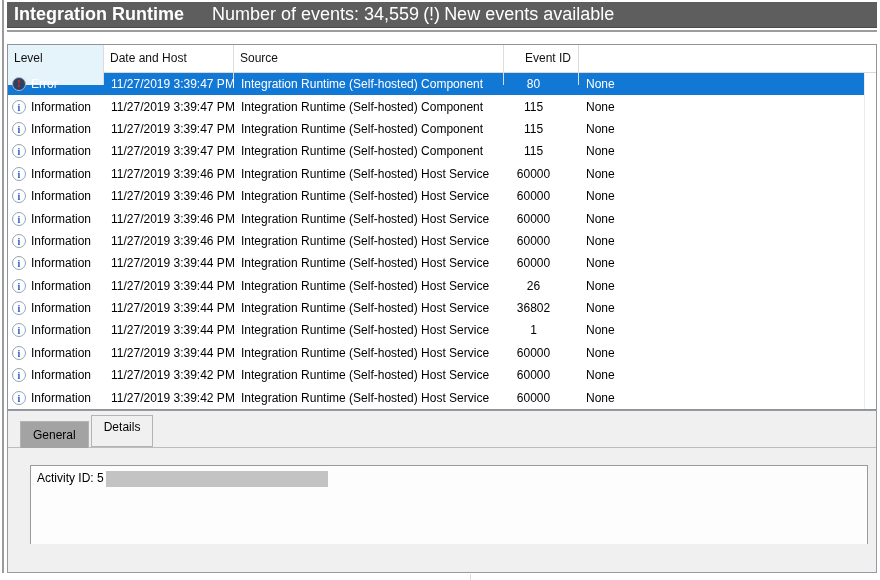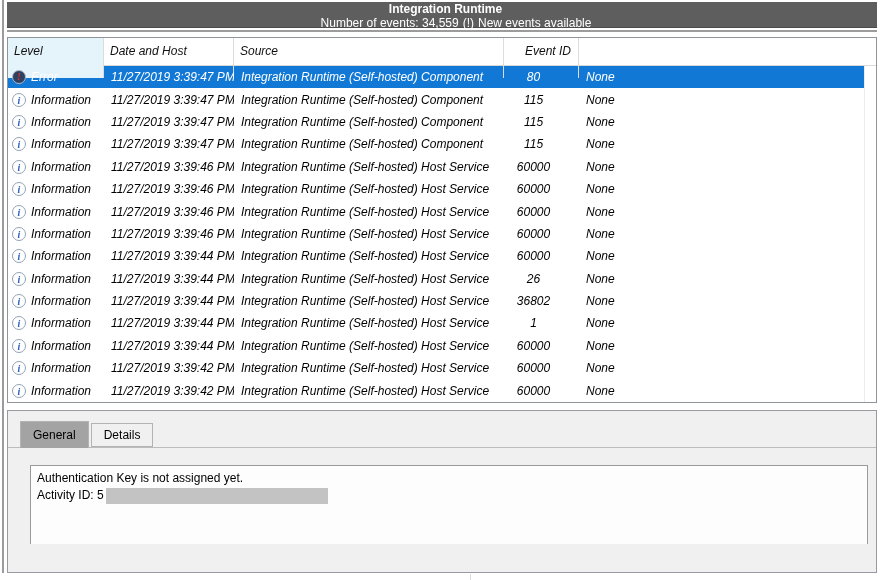--- a/index.html
+++ b/index.html
@@ -15,32 +15,31 @@
     --level-hdr:#e5f3fb;
     --pane-bg:#f0f0f0;
     --redact:#c3c3c3;
   }
   .edge-left{position:absolute;left:2px;top:0;bottom:7px;width:2px;background:#9b9b9b;}
 
   
   .toolbar{
     position:absolute;left:7px;right:3px;top:2px;height:25px;
     background:var(--toolbar-bg);color:#fff;
-    display:flex;align-items:center;font-size:12px;
+    display:flex;align-items:center;font-size:18px;
     border-bottom:1px solid #4a4a4a;
-    flex-direction:column;
   }
   .toolbar .tb-title{font-weight:bold;padding-left:7px;white-space:nowrap;}
   .toolbar .tb-sub{margin-left:28px;display:flex;gap:4px;white-space:nowrap;}
   .toolbar-rule{position:absolute;left:7px;right:3px;top:30px;height:2px;background:#9c9c9c;}
 
   
   .list-panel{
-    position:absolute;left:7px;right:3px;top:37px;height:366px;
-    background:#fff;border:1px solid #8f949b;box-sizing:border-box;font-style:italic;
+    position:absolute;left:7px;right:3px;top:44px;height:366px;
+    background:#fff;border:1px solid #8f949b;box-sizing:border-box;
   }
   .list-header{
     display:grid;grid-template-columns:96px 130px 270px 75px 1fr;
     height:28px;box-sizing:border-box;border-bottom:1px solid #d9d9d9;
     font-size:12px;color:#111;
   }
   .hcell{line-height:27px;padding-left:6px;border-right:1px solid #dcdcdc;
     white-space:nowrap;overflow:hidden;box-sizing:border-box;}
   .hcell:last-child{border-right:none;padding-left:7px;margin-top:40px;}
   .hcell.level{background:var(--level-hdr);}
@@ -91,21 +90,21 @@
   }
   .tab{
     font-size:12px;color:#000;padding:0 12px;cursor:default;
     border:1px solid #b3b3b3;box-sizing:border-box;white-space:nowrap;
   }
   .tab.active{
     background:#a3a3a3;height:27px;line-height:26px;
     border-bottom:none;margin-bottom:-1px;z-index:2;position:relative;
   }
   .tab.inactive{
-    background:var(--pane-bg);height:24px;line-height:23px;margin-left:2px;
+    background:var(--pane-bg);height:32px;line-height:23px;margin-left:2px;
   }
   .pv-content{position:relative;height:96px;}
   .msg-box{
     position:absolute;left:22px;right:8px;top:17px;bottom:0;
     background:#fdfdfd;border:1px solid #9a9a9a;border-bottom:none;
     font-size:12px;line-height:17px;color:#000;
     padding:4px 6px;box-sizing:border-box;overflow:hidden;
   }
   .msg-line2{display:flex;align-items:center;}
   .redaction{width:222px;height:16px;background:var(--redact);margin-left:2px;}
@@ -290,21 +289,20 @@
   <div class="scroll-gutter"></div>
 </div>
 
 <div class="preview">
   <div class="tabs">
     <div class="tab active">General</div>
     <div class="tab inactive">Details</div>
   </div>
   <div class="pv-content">
     <div class="msg-box">
-      <div>Authentication Key is not assigned yet.</div>
       <div class="msg-line2">
         <span>Activity ID: 5</span>
         <span class="redaction"></span>
       </div>
     </div>
   </div>
 </div>
 
 <div class="bottom-divider"></div>
 

